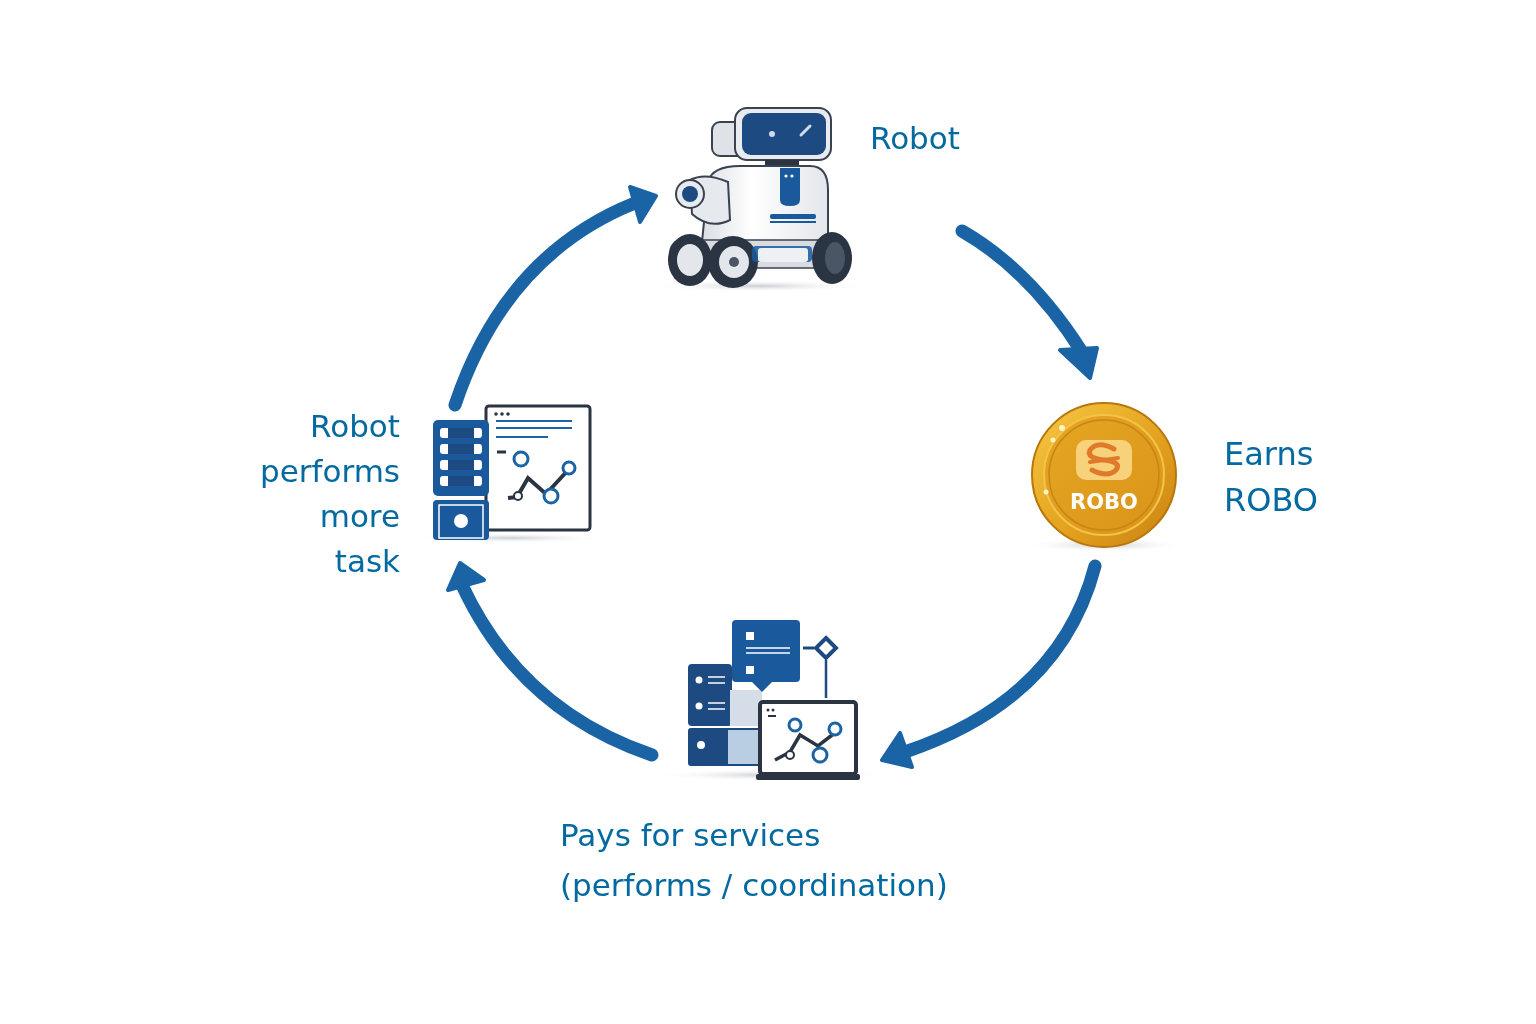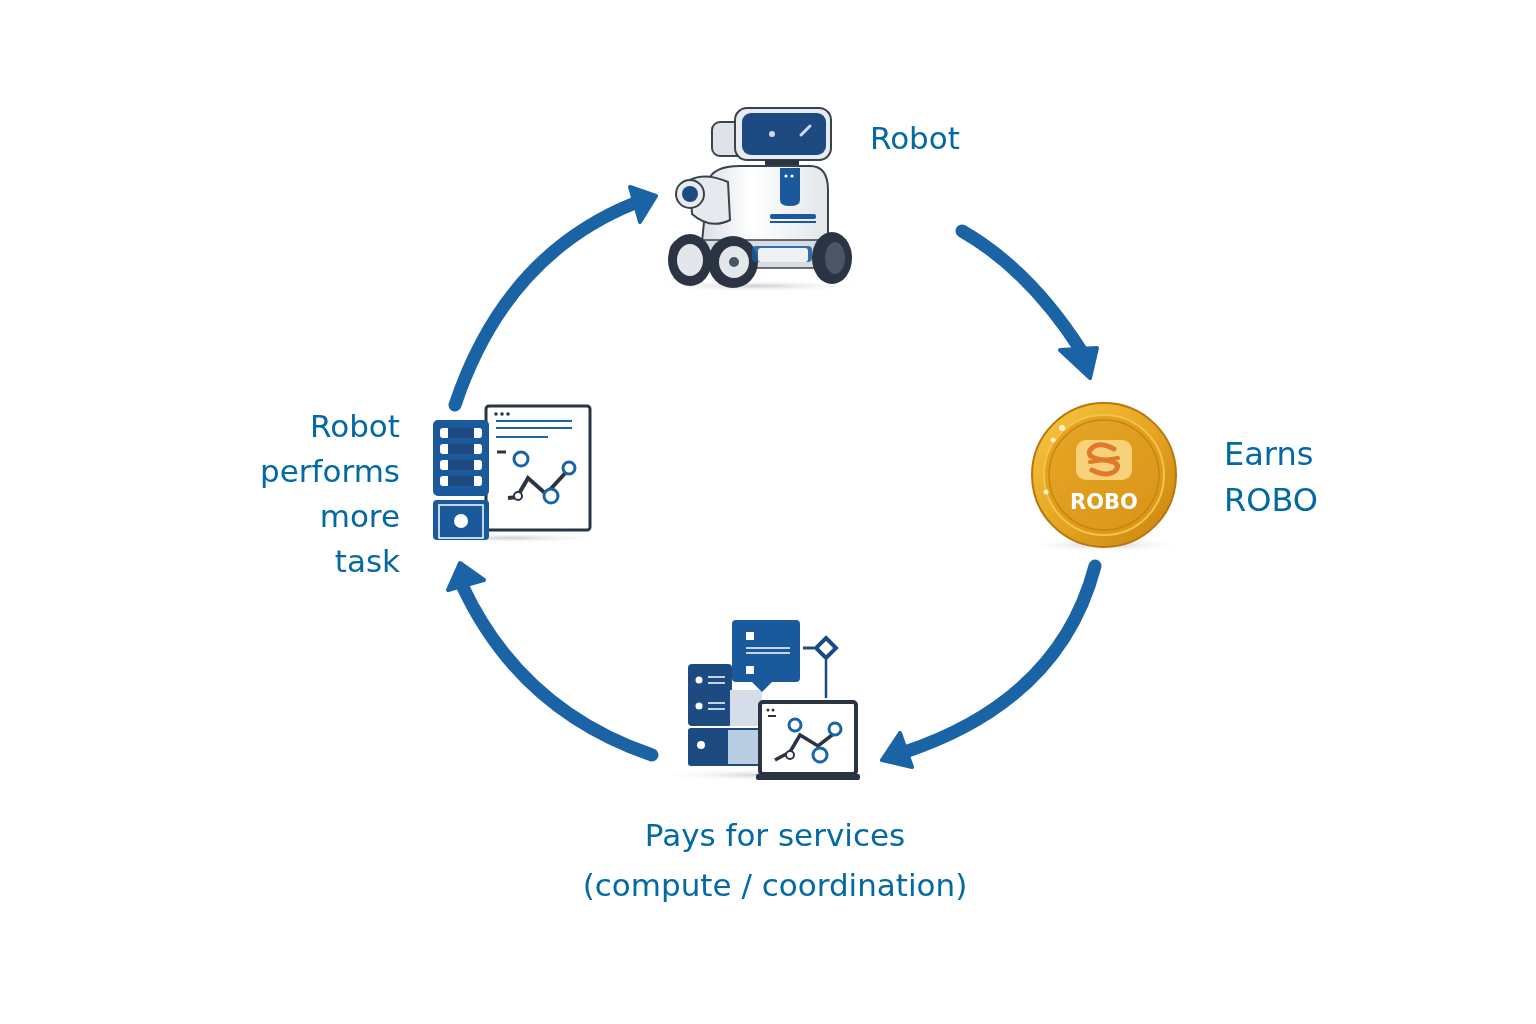--- a/index.html
+++ b/index.html
@@ -4,21 +4,21 @@
 <style>
   html, body { margin: 0; padding: 0; background: #ffffff; }
   body { width: 1536px; height: 1024px; position: relative; overflow: hidden;
          font-family: "DejaVu Sans", "Liberation Sans", sans-serif; color: #1e2633; }
   .stage { position: absolute; left: 0; top: 0; width: 1536px; height: 1024px; }
   .label { position: absolute; font-size: 31px; line-height: 44px; color: #0369a1; white-space: nowrap; }
   .label span { display: block; }
   .lbl-top { left: 870px; top: 116px; }
   .lbl-right { left: 1192px; top: 431px; font-size: 32px; line-height: 46px; margin-left: 32px; }
   .lbl-left { left: 200px; top: 404px; width: 200px; text-align: right; line-height: 45px; }
-  .lbl-bottom { left: 560px; top: 810px; width: 430px; text-align: center; line-height: 50px; }
+  .lbl-bottom { left: 560px; top: 810px; width: 430px; line-height: 50px; }
   svg { position: absolute; left: 0; top: 0; }
 </style>
 </head>
 <body>
 
 <div class="stage">
 
   <svg width="1536" height="1024" viewBox="0 0 1536 1024">
     <defs>
       <linearGradient id="coinGrad" x1="0" y1="0" x2="1" y2="1">
@@ -176,21 +176,21 @@
     <span>Robot</span>
   </div>
 
   <div class="label lbl-right">
     <span>Earns</span>
     <span>ROBO</span>
   </div>
 
   <div class="label lbl-bottom">
     <span>Pays for services</span>
-    <span>(compute / coordination)</span>
+    <span>(performs / coordination)</span>
   </div>
 
   <div class="label lbl-left">
     <span>Robot</span>
     <span>performs</span>
     <span>more</span>
     <span>task</span>
   </div>
 </div>
 

